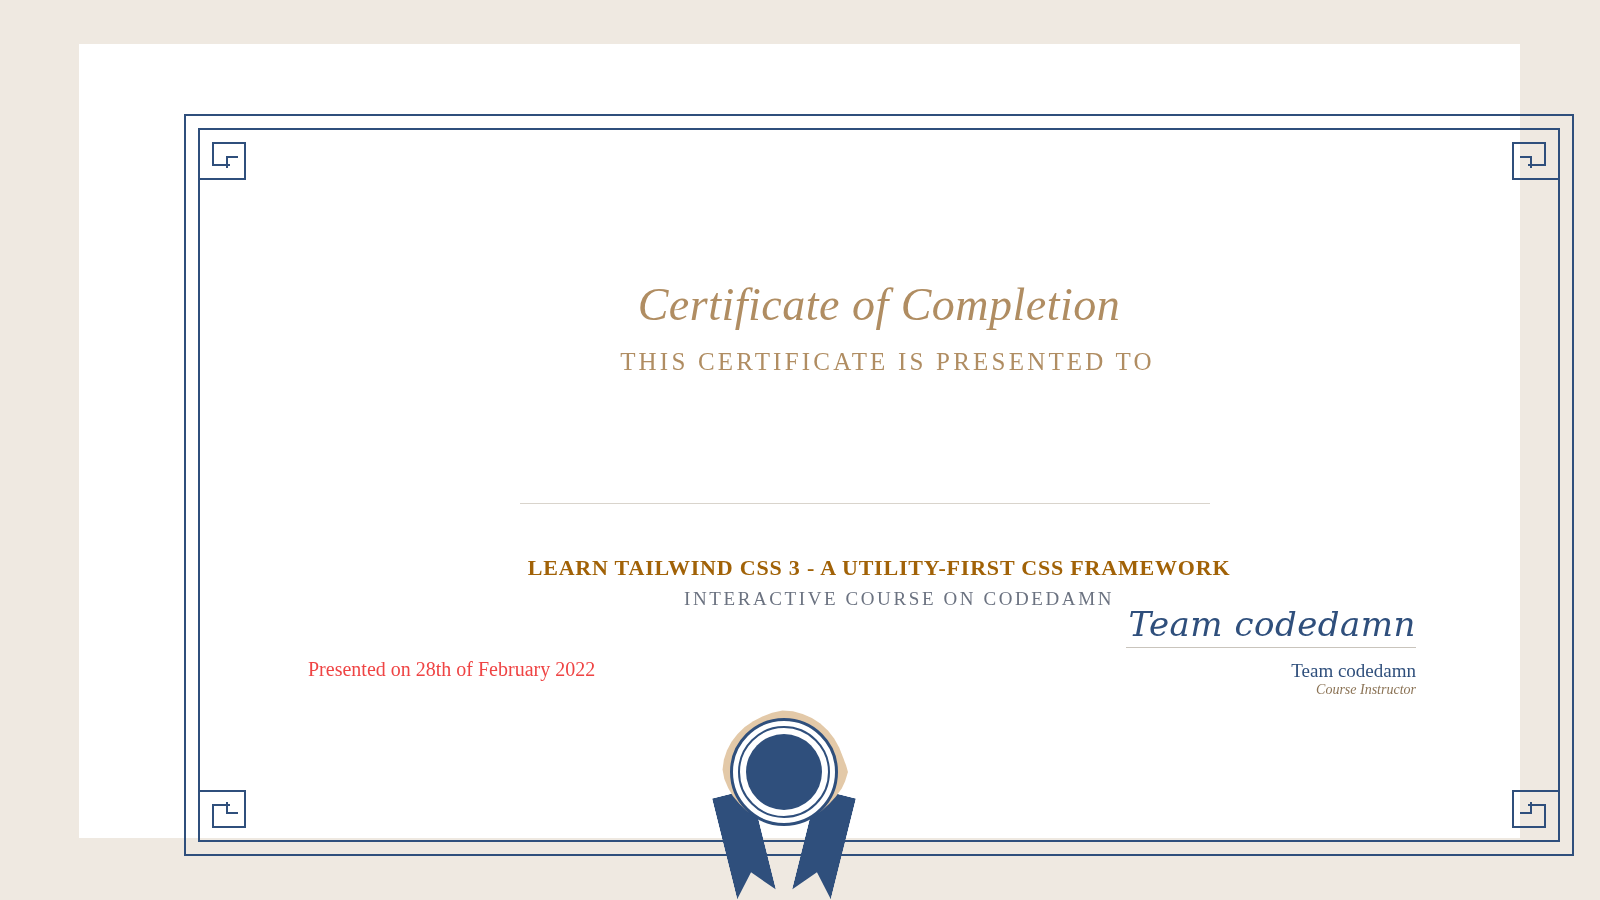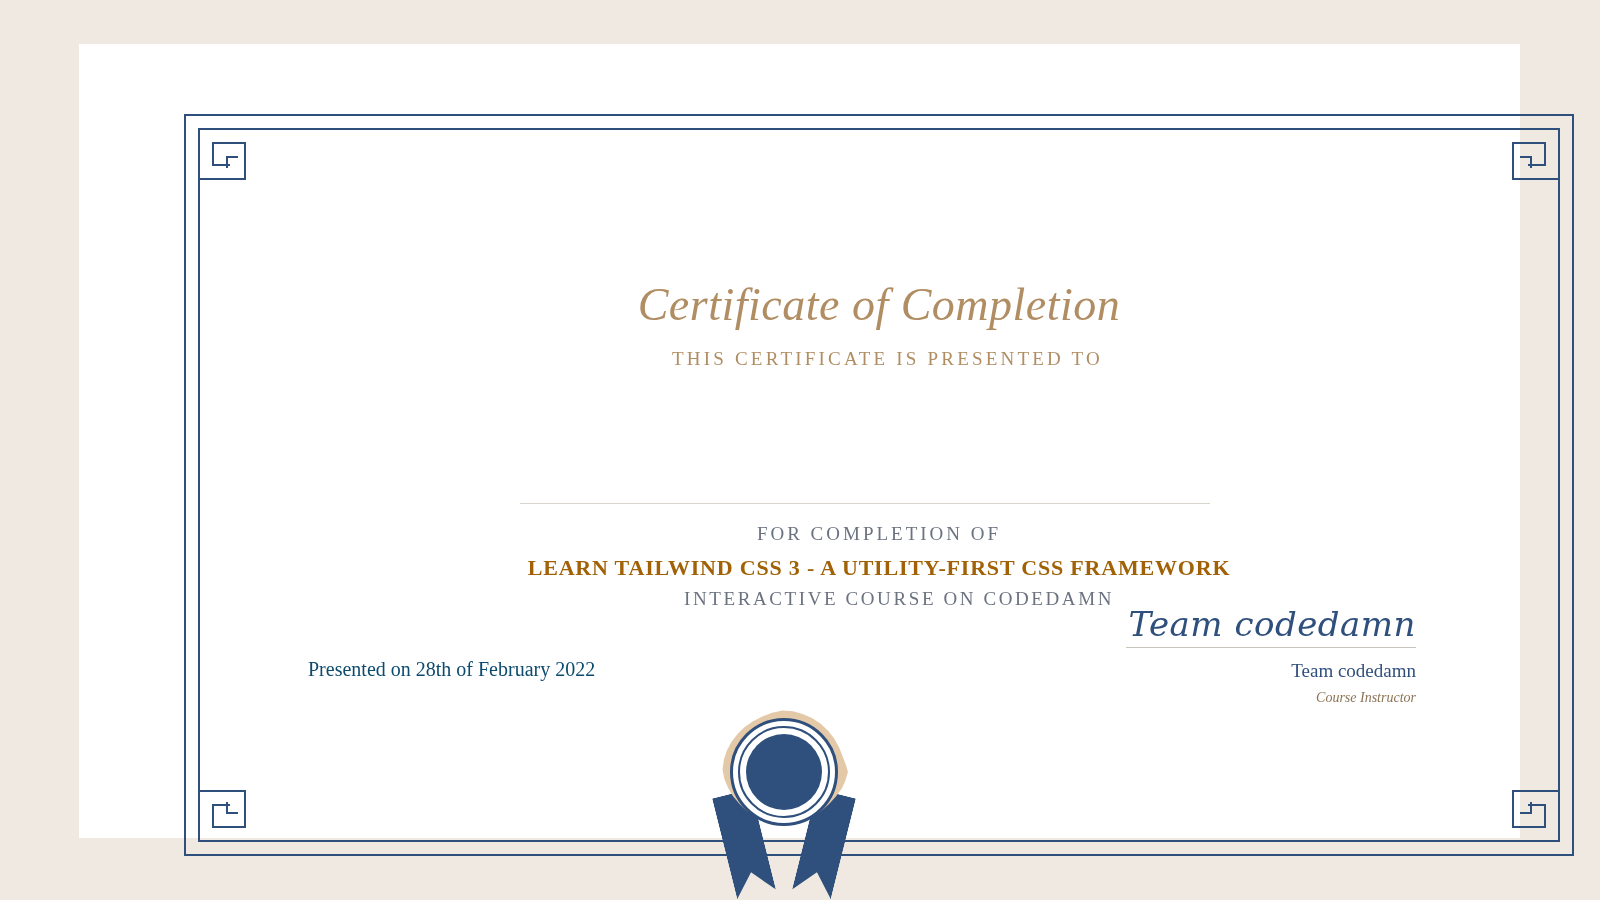--- a/index.html
+++ b/index.html
@@ -97,21 +97,21 @@
     font-size: 46px;
     color: #b08d62;
     letter-spacing: 0.5px;
   }
 
   .presented-to {
     position: absolute;
     top: 220px;
     left: 17px; right: 0;
     font-family: "Liberation Serif", serif;
-    font-size: 19px;
+    font-size: 25px;
     letter-spacing: 3.2px;
     color: #b08d62;
   }
 
   .recipient {
     position: absolute;
     top: 269px;
     left: 0; right: 0;
     font-family: "Liberation Serif", serif;
     font-size: 70px;
@@ -159,21 +159,21 @@
     color: #6b7280;
     margin-left: 40px;
   }
 
   .date-line {
     position: absolute;
     top: 530px;
     left: 110px;
     font-family: "Liberation Serif", serif;
     font-size: 20px;
-    color: #0c4a6e;
+    color: #ef4444;
     text-align: center;
   }
 
   
   .sig-block {
     position: absolute;
     top: 478px;
     left: 928px;
     width: 290px;
     text-align: right;
@@ -192,21 +192,20 @@
     height: 1px;
     background: #c9c4bc;
   }
   .sig-name {
     margin-top: 12px;
     font-family: "Liberation Serif", serif;
     font-size: 19px;
     color: #2f4f7c;
   }
   .sig-role {
-    margin-top: 8px;
     font-family: "Liberation Serif", serif;
     font-style: italic;
     font-size: 14px;
     color: #8b7355;
   }
 
   
   .seal {
     position: absolute;
     left: 714px;
@@ -346,21 +345,20 @@
 
     <div class="content">
 
       <div class="title">Certificate of Completion</div>
 
       <div class="presented-to">THIS CERTIFICATE IS PRESENTED TO</div>
 
 
       <div class="divider"></div>
 
-      <div class="for-completion">FOR COMPLETION OF</div>
 
       <div class="course-name">LEARN TAILWIND CSS 3 - A UTILITY-FIRST CSS FRAMEWORK</div>
 
       <div class="course-sub">INTERACTIVE COURSE ON CODEDAMN</div>
 
       <div class="date-line">Presented on 28th of February 2022</div>
 
       <div class="sig-block">
         <div class="sig-script">Team codedamn</div>
         <div class="sig-rule"></div>

